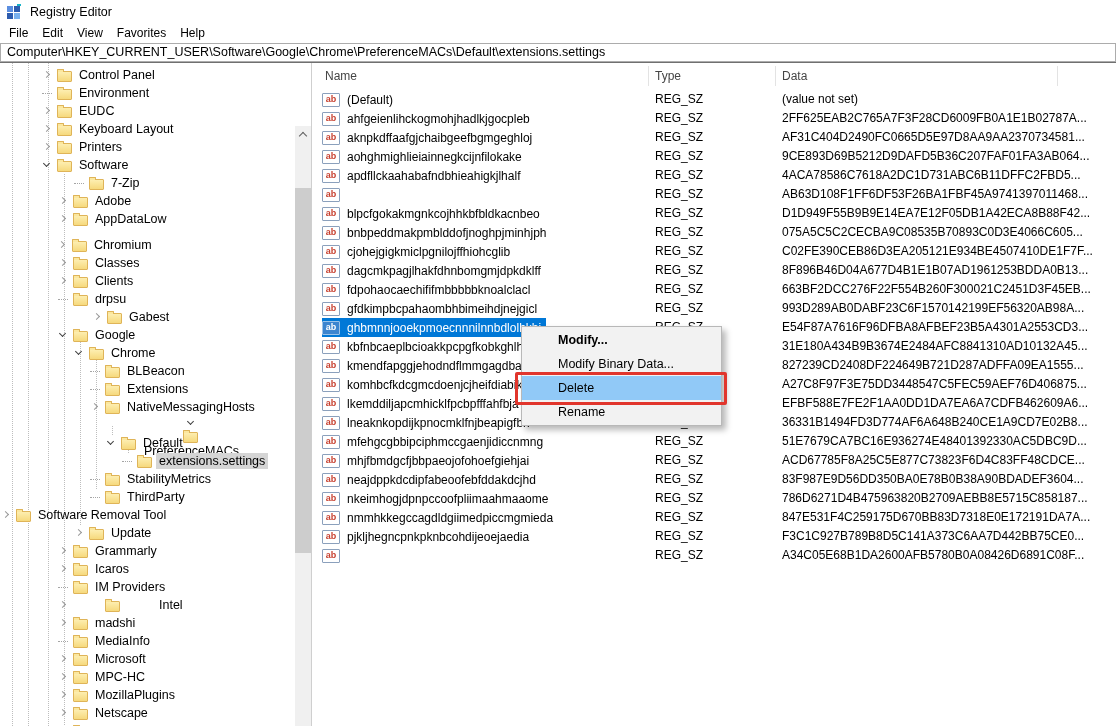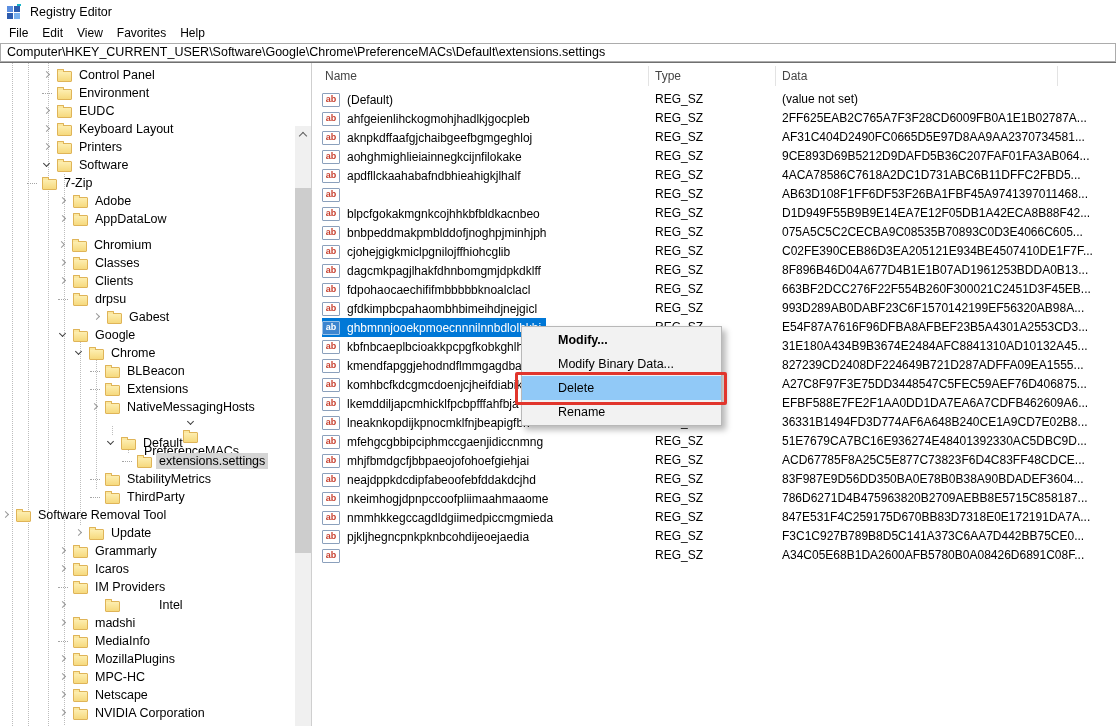--- a/index.html
+++ b/index.html
@@ -132,21 +132,21 @@
       <div class="titem" style="padding-left: 41px;">
         <span class="chev collapsed"></span>
         <span class="folder"></span>
         <span class="tlabel">Printers</span>
       </div>
       <div class="titem" style="padding-left: 41px;">
         <span class="chev expanded"></span>
         <span class="folder"></span>
         <span class="tlabel">Software</span>
       </div>
-      <div class="titem" style="padding-left: 26px;">
+      <div class="titem" style="padding-left: 73px;">
         <span class="chev leaf"></span>
         <span class="folder"></span>
         <span class="tlabel">7-Zip</span>
       </div>
       <div class="titem" style="padding-left: 57px;">
         <span class="chev collapsed"></span>
         <span class="folder"></span>
         <span class="tlabel">Adobe</span>
       </div>
       <div class="titem" style="padding-left: 57px;">
@@ -265,26 +265,31 @@
         <span class="tlabel">madshi</span>
       </div>
       <div class="titem" style="padding-left: 57px;">
         <span class="chev leaf"></span>
         <span class="folder"></span>
         <span class="tlabel">MediaInfo</span>
       </div>
       <div class="titem" style="padding-left: 57px;">
         <span class="chev collapsed"></span>
         <span class="folder"></span>
+        <span class="tlabel">Microsoft</span>
+      </div>
+      <div class="titem" style="padding-left: 57px;">
+        <span class="chev collapsed"></span>
+        <span class="folder"></span>
+        <span class="tlabel">MPC-HC</span>
+      </div>
+      <div class="titem" style="padding-left: 57px;">
+        <span class="chev collapsed"></span>
+        <span class="folder"></span>
         <span class="tlabel">MozillaPlugins</span>
-      </div>
-      <div class="titem" style="padding-left: 57px;">
-        <span class="chev collapsed"></span>
-        <span class="folder"></span>
-        <span class="tlabel">MPC-HC</span>
       </div>
       <div class="titem" style="padding-left: 57px;">
         <span class="chev collapsed"></span>
         <span class="folder"></span>
         <span class="tlabel">Netscape</span>
       </div>
       <div class="titem" style="padding-left: 57px;">
         <span class="chev collapsed"></span>
         <span class="folder"></span>
         <span class="tlabel">NVIDIA Corporation</span>

